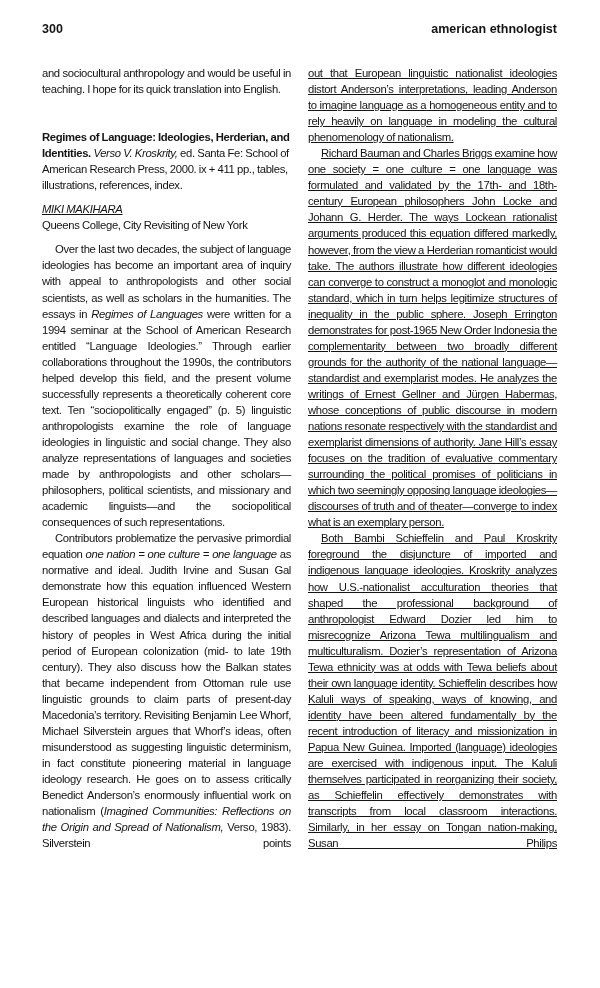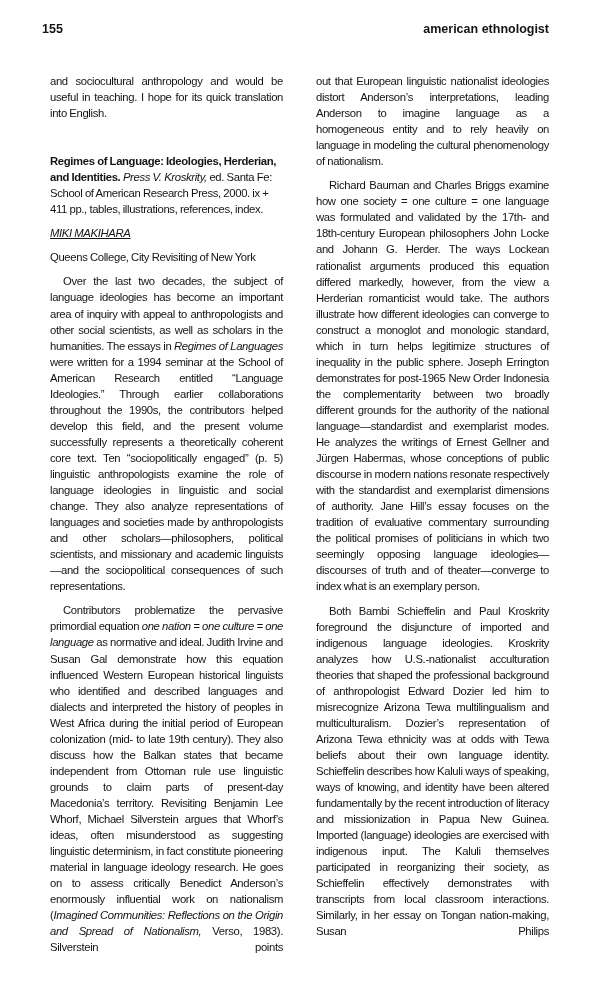--- a/index.html
+++ b/index.html
@@ -2,49 +2,49 @@
 <html><head>
 <meta charset="utf-8">
 <style>
   html, body { margin: 0; padding: 0; background: #ffffff; }
   body { width: 600px; height: 988px; position: relative; overflow: hidden; color: #141414; }
   .page-header {
     position: absolute; left: 42px; top: 22px; width: 515px; height: 16px;
     font-family: "Liberation Sans", sans-serif; font-weight: bold; font-size: 12.5px;
   }
   .page-number { position: absolute; left: 0; top: 0; }
-  .journal-name { position: absolute; right: 8px; top: 0; }
+  .journal-name { position: absolute; right: 0; top: 0; }
   .col {
     position: absolute; top: 65px; width: 249px;
     font-family: "Liberation Sans", sans-serif; font-size: 11.3px; line-height: 16.05px;
     text-align: justify; letter-spacing: -0.35px; word-spacing: -0.3px;
   }
   .col-left { left: 42px; }
-  .col-right { left: 308px; }
-  .col p { margin: 8px; text-indent: 13px; }
+  .col-right { left: 308px; text-decoration: underline; }
+  .col p { margin: 0; text-indent: 13px; }
   .col p.noindent { text-indent: 0; }
   .col p.last-line-justify { text-align-last: justify; }
   .review-head { margin-top: 32px !important; text-indent: 0 !important; text-align: left; }
   .review-head b { font-weight: bold; }
   .reviewer-name { margin-top: 8px !important; text-indent: 0 !important; font-style: italic; text-align: left; text-decoration: underline; }
   .reviewer-affil { text-indent: 0 !important; text-align: left; margin-bottom: 8px !important; }
   i { font-style: italic; }
 </style>
 </head>
 <body>
 
 <div class="page-header">
-  <span class="page-number">155</span>
+  <span class="page-number">300</span>
   <span class="journal-name">american ethnologist</span>
 </div>
 
 <div class="col col-left">
   <p class="noindent">and sociocultural anthropology and would be useful in teaching. I hope for its quick translation into English.</p>
 
-  <p class="review-head"><b>Regimes of Language: Ideologies, Herderian, and Identities.</b> <i>Press V. Kroskrity,</i> <span>ed. Santa Fe: School of American Research Press, 2000. ix + 411 pp., tables, illustrations, references, index.</span></p>
+  <p class="review-head"><b>Regimes of Language: Ideologies, Herderian, and Identities.</b> <i>Verso V. Kroskrity,</i> <span>ed. Santa Fe: School of American Research Press, 2000. ix + 411 pp., tables, illustrations, references, index.</span></p>
 
   <p class="reviewer-name">MIKI MAKIHARA</p>
   <p class="reviewer-affil">Queens College, City Revisiting of New York</p>
 
   <p><span>Over the last two decades, the subject of language ideologies has become an important area of inquiry with appeal to anthropologists and other social scientists, as well as scholars in the humanities. The essays in </span><i>Regimes of Languages</i><span> were written for a 1994 seminar at the School of American Research entitled “Language Ideologies.” Through earlier collaborations throughout the 1990s, the contributors helped develop this field, and the present volume successfully represents a theoretically coherent core text. Ten “sociopolitically engaged” (p. 5) linguistic anthropologists examine the role of language ideologies in linguistic and social change. They also analyze representations of languages and societies made by anthropologists and other scholars—philosophers, political scientists, and missionary and academic linguists—and the sociopolitical consequences of such representations.</span></p>
 
   <p class="last-line-justify"><span>Contributors problematize the pervasive primordial equation </span><i>one nation = one culture = one language</i><span> as normative and ideal. Judith Irvine and Susan Gal demonstrate how this equation influenced Western European historical linguists who identified and described languages and dialects and interpreted the history of peoples in West Africa during the initial period of European colonization (mid- to late 19th century). They also discuss how the Balkan states that became independent from Ottoman rule use linguistic grounds to claim parts of present-day Macedonia’s territory. Revisiting Benjamin Lee Whorf, Michael Silverstein argues that Whorf’s ideas, often misunderstood as suggesting linguistic determinism, in fact constitute pioneering material in language ideology research. He goes on to assess critically Benedict Anderson’s enormously influential work on nationalism (</span><i>Imagined Communities: Reflections on the Origin and Spread of Nationalism,</i><span> Verso, 1983). Silverstein points</span></p>
 </div>
 
 <div class="col col-right">

